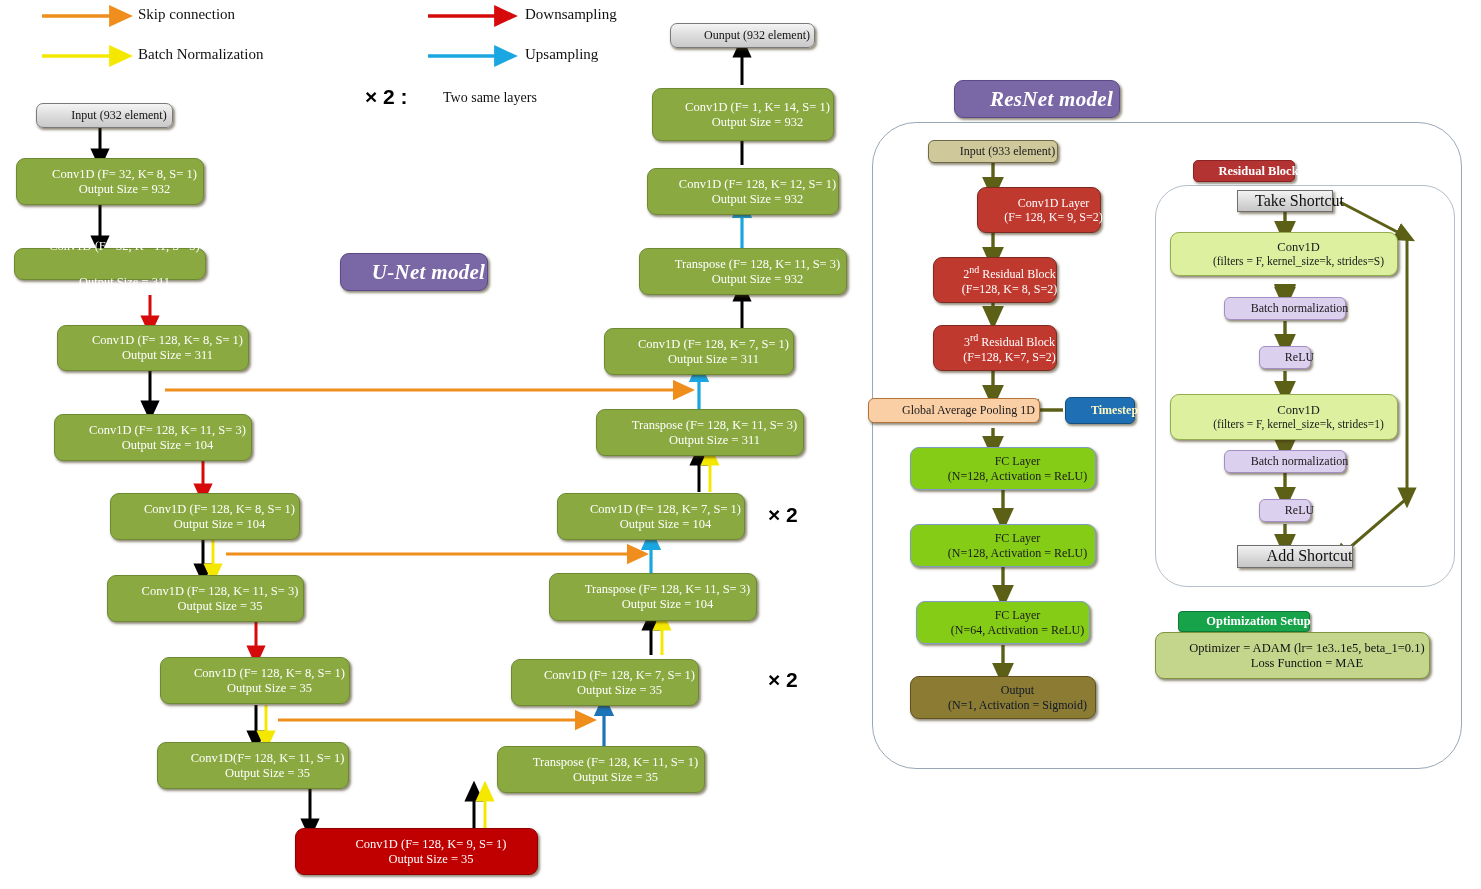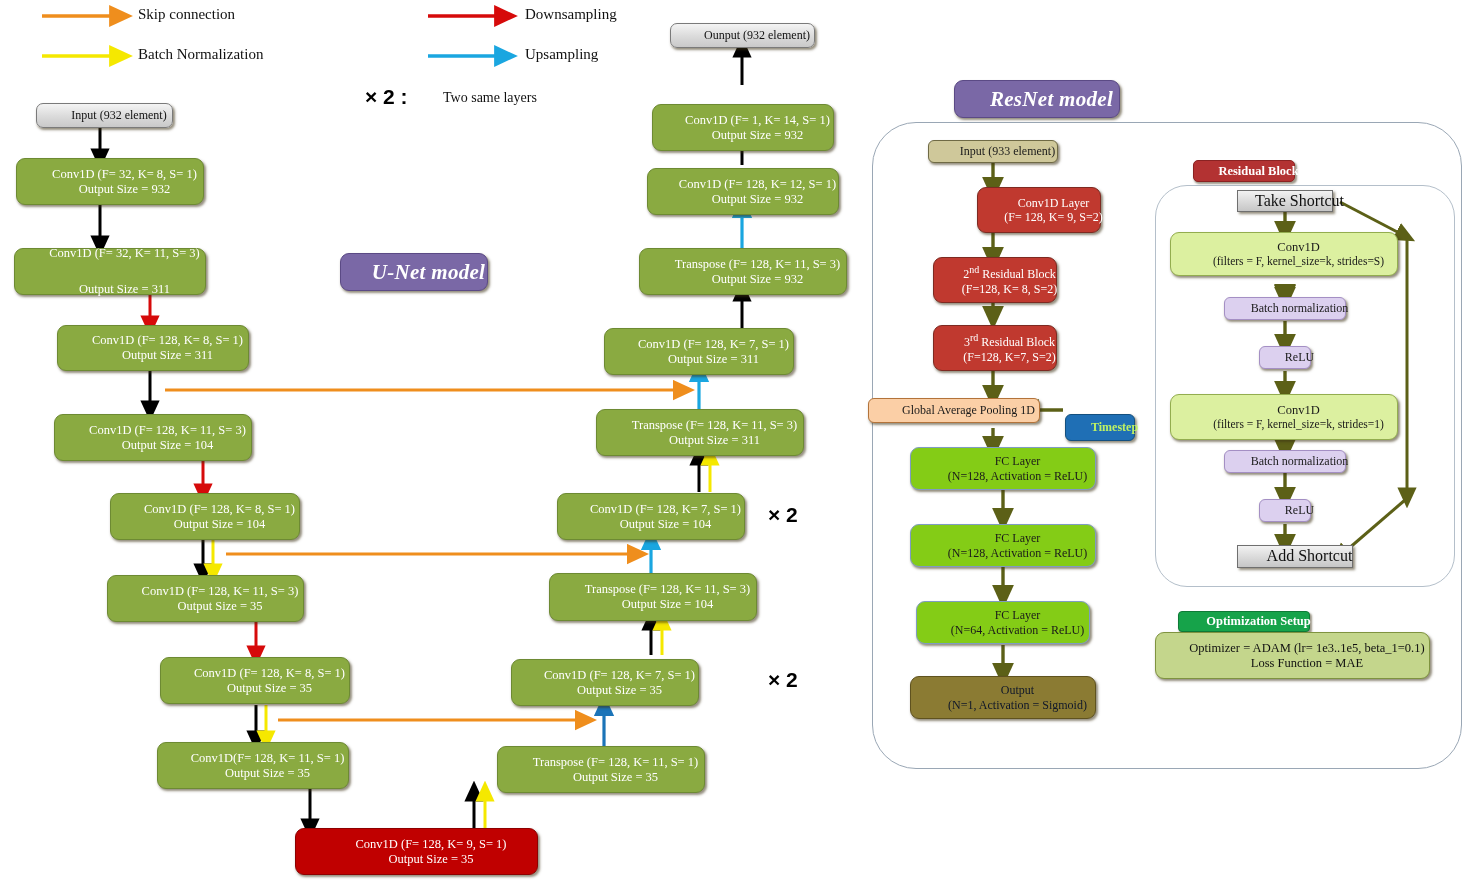--- a/index.html
+++ b/index.html
@@ -89,21 +89,21 @@
   .khaki{
     background:#cfc89a;border:1px solid #6f6a45;color:#1a1a1a;font-size:12px;border-radius:6px;
   }
   .resred{
     background:#c0392f;border:1px solid #7d2a22;color:#ffffff;font-size:12px;
   }
   .peach{
     background:#fbcfa6;border:1px solid #b3733a;color:#1a1a1a;font-size:12px;border-radius:6px;
   }
   .blueflat{
-    background:#1f6fb5;border:1px solid #14507f;color:#bef264;font-size:12px;font-weight:bold;border-radius:6px;margin-top:17px;
+    background:#1f6fb5;border:1px solid #14507f;color:#fef9c3;font-size:12px;font-weight:bold;border-radius:6px;
   }
   .lightblue{
     background:#84cc16;border:1px solid #7f9cc2;color:#1a1a1a;font-size:12px;
   }
   .olive{
     background:#8b7b33;border:1px solid #5f521f;color:#0f172a;font-size:12px;
   }
   .limebox{
     background:#dcf0a0;border:1px solid #93ad4f;color:#1a1a1a;font-size:12.5px;
   }
@@ -276,21 +276,21 @@
   </div>
 
   <div class="node grey" style="left:36px;top:103px;width:137px;height:25px;">
     <span>Input (932 element)</span>
   </div>
 
   <div class="node green" style="left:16px;top:158px;width:188px;height:47px;">
     <span class="l1">Conv1D (F= 32, K= 8, S= 1)</span>
     <span class="l2">Output Size = 932</span>
   </div>
-  <div class="node green" style="left:14px;top:248px;width:192px;height:47px;gap:21px;">
+  <div class="node green" style="left:14px;top:248px;width:192px;height:32px;gap:21px;">
     <span class="l1">Conv1D (F= 32, K= 11, S= 3)</span>
     <span class="l2">Output Size = 311</span>
   </div>
   <div class="node green" style="left:57px;top:325px;width:192px;height:46px;">
     <span class="l1">Conv1D (F= 128, K= 8, S= 1)</span>
     <span class="l2">Output Size = 311</span>
   </div>
   <div class="node green" style="left:54px;top:414px;width:198px;height:47px;">
     <span class="l1">Conv1D (F= 128, K= 11, S= 3)</span>
     <span class="l2">Output Size = 104</span>
@@ -347,21 +347,21 @@
   </div>
 
   <div class="node green" style="left:639px;top:248px;width:208px;height:47px;">
     <span class="l1">Transpose (F= 128, K= 11, S= 3)</span>
     <span class="l2">Output Size = 932</span>
   </div>
   <div class="node green" style="left:647px;top:168px;width:192px;height:47px;">
     <span class="l1">Conv1D (F= 128, K= 12, S= 1)</span>
     <span class="l2">Output Size = 932</span>
   </div>
-  <div class="node green" style="left:652px;top:88px;width:182px;height:47px;margin-top:16px;">
+  <div class="node green" style="left:652px;top:88px;width:182px;height:53px;">
     <span class="l1">Conv1D (F= 1, K= 14, S= 1)</span>
     <span class="l2">Output Size = 932</span>
   </div>
 
   <div class="node grey" style="left:670px;top:23px;width:145px;height:25px;">
     <span>Ounput (932 element)</span>
   </div>
 
   <div class="outline" style="left:872px;top:122px;width:588px;height:645px;"></div>
 

